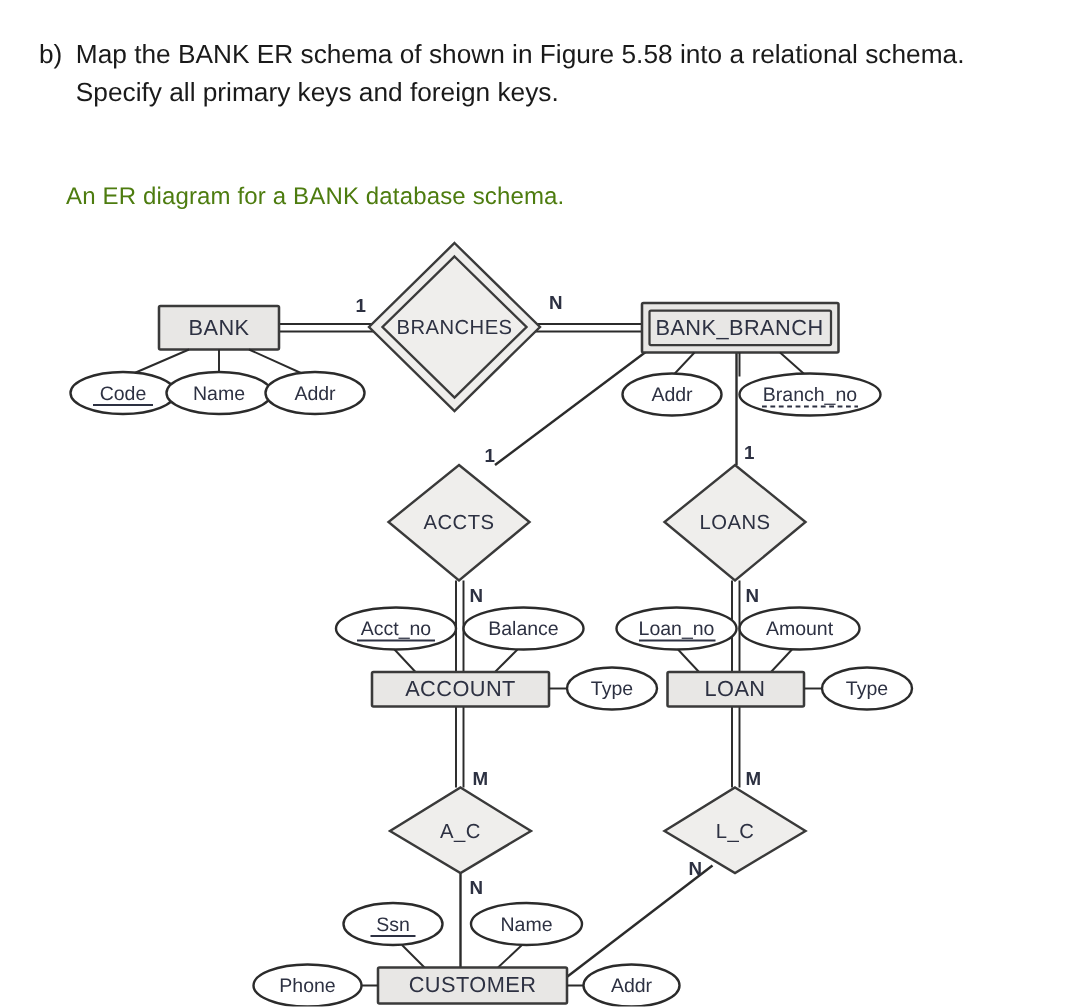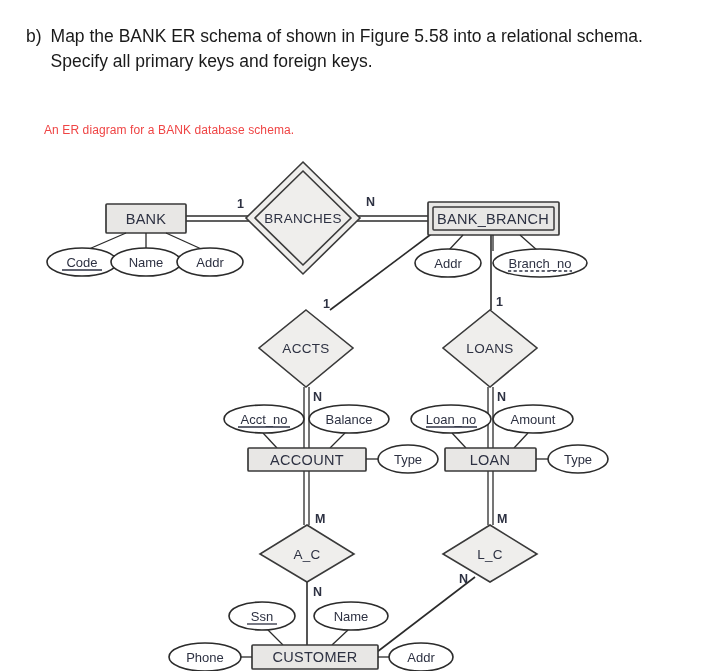--- a/index.html
+++ b/index.html
@@ -10,21 +10,21 @@
   }
   #question{
     position:absolute;left:26px;top:24px;width:670px;
     font-size:17.5px;line-height:1.42;color:#1a1a1a;
     display:flex;
   }
   #question .marker{flex:0 0 auto;padding-right:9px;}
   #question .qtext{flex:1 1 auto;}
   #figcap{position:absolute;left:44px;top:120px;width:400px;}
   #figcap .fignum{font-size:12.5px;font-weight:bold;color:#1a1a1a;letter-spacing:.1px;}
-  #figcap .figsub{font-size:12px;color:#ef4444;margin-top:3px;letter-spacing:.1px;}
+  #figcap .figsub{font-size:16px;color:#4d7c0f;margin-top:3px;letter-spacing:.1px;}
   #erwrap{position:absolute;left:0;top:150px;width:728px;height:521px;}
   svg{display:block;}
   .ln{stroke:#2b2b2b;stroke-width:1.6;fill:none;}
   .ln2{stroke:#2b2b2b;stroke-width:1.3;fill:none;}
   .ent{fill:#e8e7e5;stroke:#3a3a3a;stroke-width:1.7;}
   .entin{fill:#e8e7e5;stroke:#3a3a3a;stroke-width:1.5;}
   .dia{fill:#efeeec;stroke:#3a3a3a;stroke-width:1.6;}
   .attr{fill:#ffffff;stroke:#2b2b2b;stroke-width:1.6;}
   .t-ent{font-family:"Liberation Sans",sans-serif;font-size:14.5px;fill:#2d3142;
          text-anchor:middle;dominant-baseline:central;letter-spacing:.3px;}

